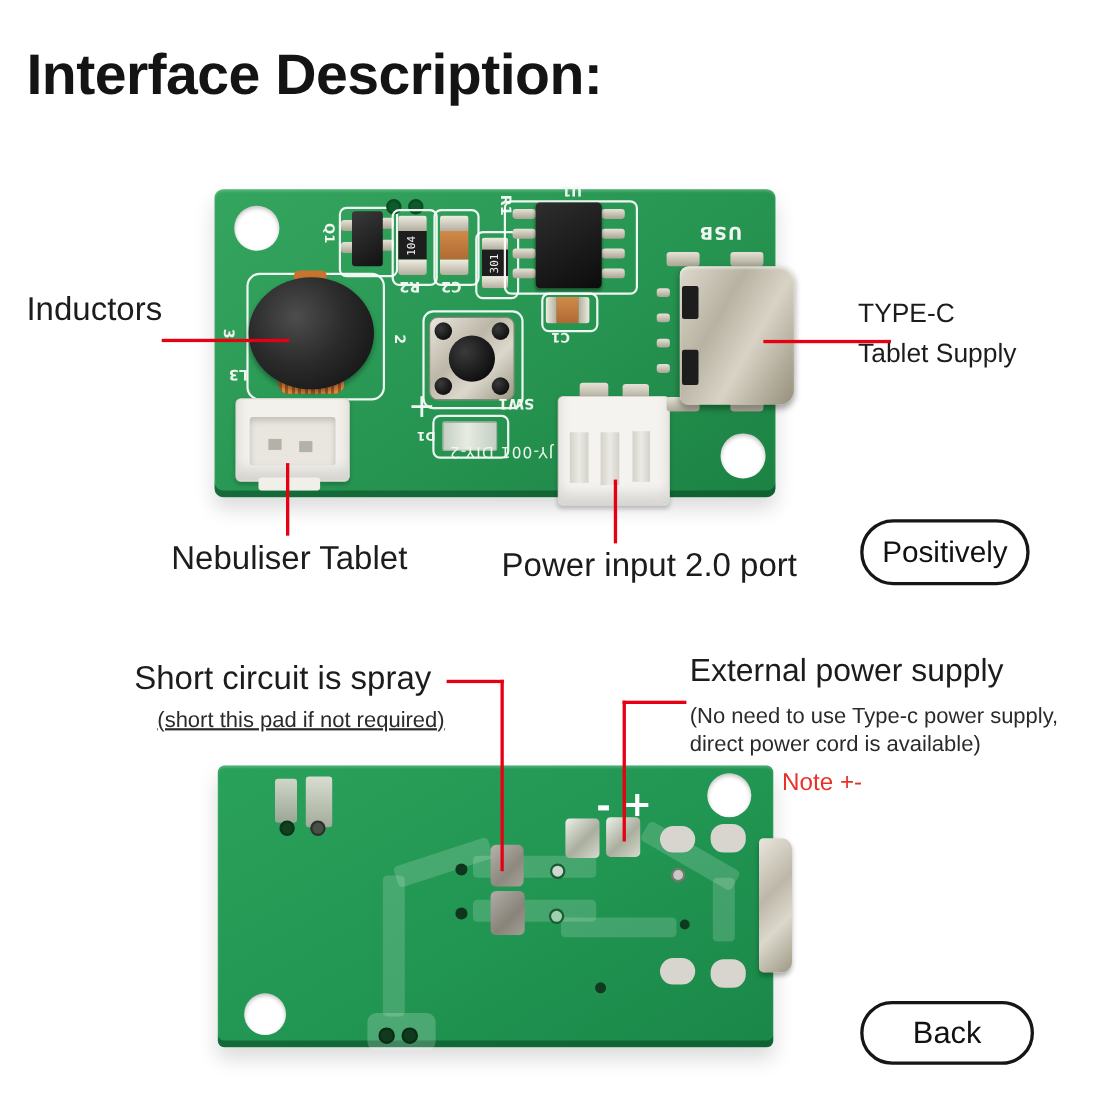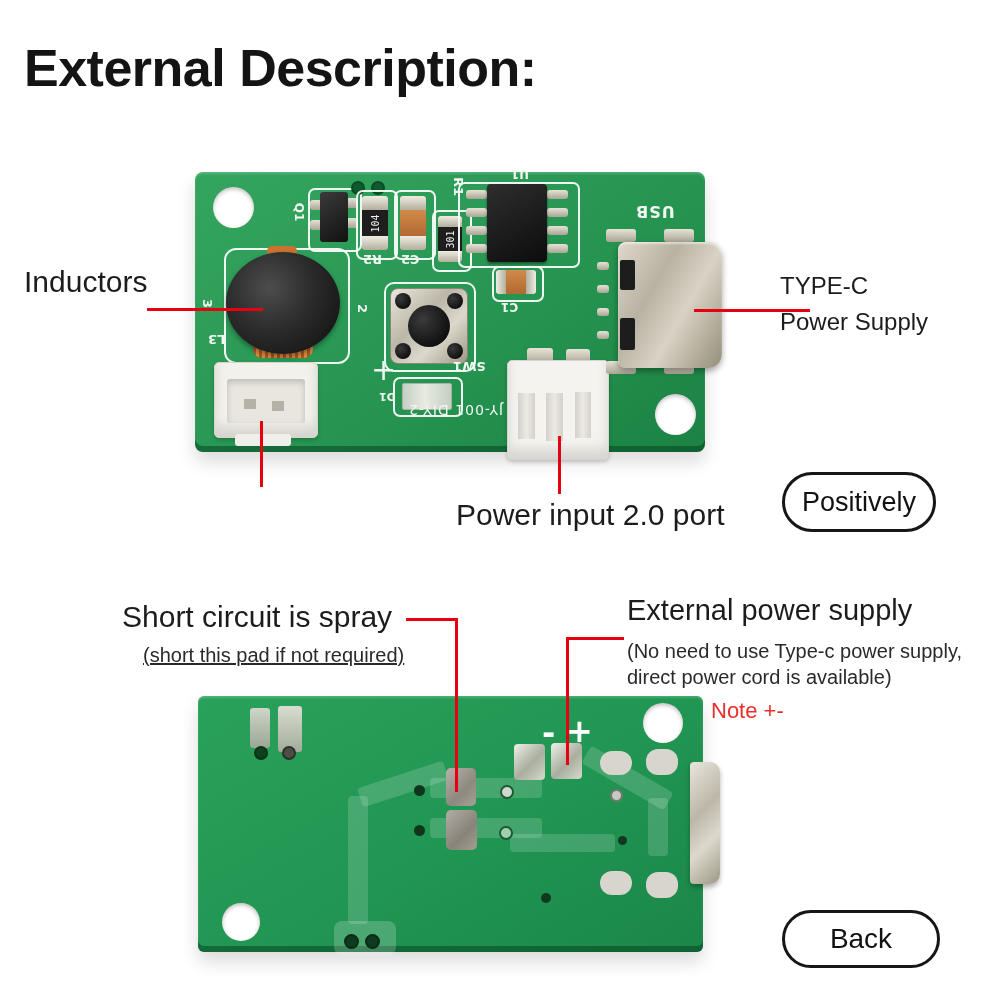--- a/index.html
+++ b/index.html
@@ -37,21 +37,21 @@
   .conn{position:absolute;background:#f3f1ec;border:1px solid #d6d3ca;border-radius:5px;
         box-shadow:inset 0 -10px 12px rgba(0,0,0,0.12), 0 2px 4px rgba(0,0,0,0.2);}
   .blackdot{position:absolute;background:radial-gradient(circle at 35% 35%,#3a3a3a,#000);
             border-radius:50%;}
 </style>
 </head>
 <body>
 
 <div id="canvas">
 
-  <div class="title">External Description:</div>
+  <div class="title">Interface Description:</div>
 
   <div>
 
     <div class="board" style="left:195px;top:172px;width:510px;height:280px;">
 
       <div class="hole" style="left:18px;top:15px;width:41px;height:41px;"></div>
       <div class="hole" style="left:460px;top:222px;width:41px;height:41px;"></div>
 
       <div class="silk" style="left:29px;top:76px;width:122px;height:112px;border-radius:12px;"></div>
       <div class="abs" style="left:72px;top:74px;width:30px;height:10px;background:#c9732f;border-radius:5px;"></div>
@@ -167,25 +167,26 @@
         <div class="abs" style="left:2px;top:18px;width:15px;height:30px;background:#1d1d1d;border-radius:2px;"></div>
         <div class="abs" style="left:2px;top:76px;width:15px;height:32px;background:#1d1d1d;border-radius:2px;"></div>
       </div>
     </div>
 
     <div class="label" style="left:24px;top:265px;">Inductors</div>
     <div class="redline" style="left:147px;top:308px;width:116px;height:3px;"></div>
 
     <div class="label" style="left:780px;top:268px;line-height:36px;font-size:24px;">
       <div>TYPE-C</div>
-      <div>Power Supply</div>
+      <div>Tablet Supply</div>
     </div>
     <div class="redline" style="left:694px;top:309px;width:116px;height:3px;"></div>
 
     <div class="label" style="left:148px;top:488px;width:230px;text-align:center;line-height:40px;">
+      <div>Nebuliser Tablet</div>
     </div>
     <div class="redline" style="left:260px;top:421px;width:3px;height:66px;"></div>
 
     <div class="label" style="left:456px;top:498px;">Power input 2.0 port</div>
     <div class="redline" style="left:558px;top:436px;width:3px;height:58px;"></div>
 
     <div class="pill" style="left:782px;top:472px;width:148px;height:54px;">
       <span>Positively</span>
     </div>
   </div>

